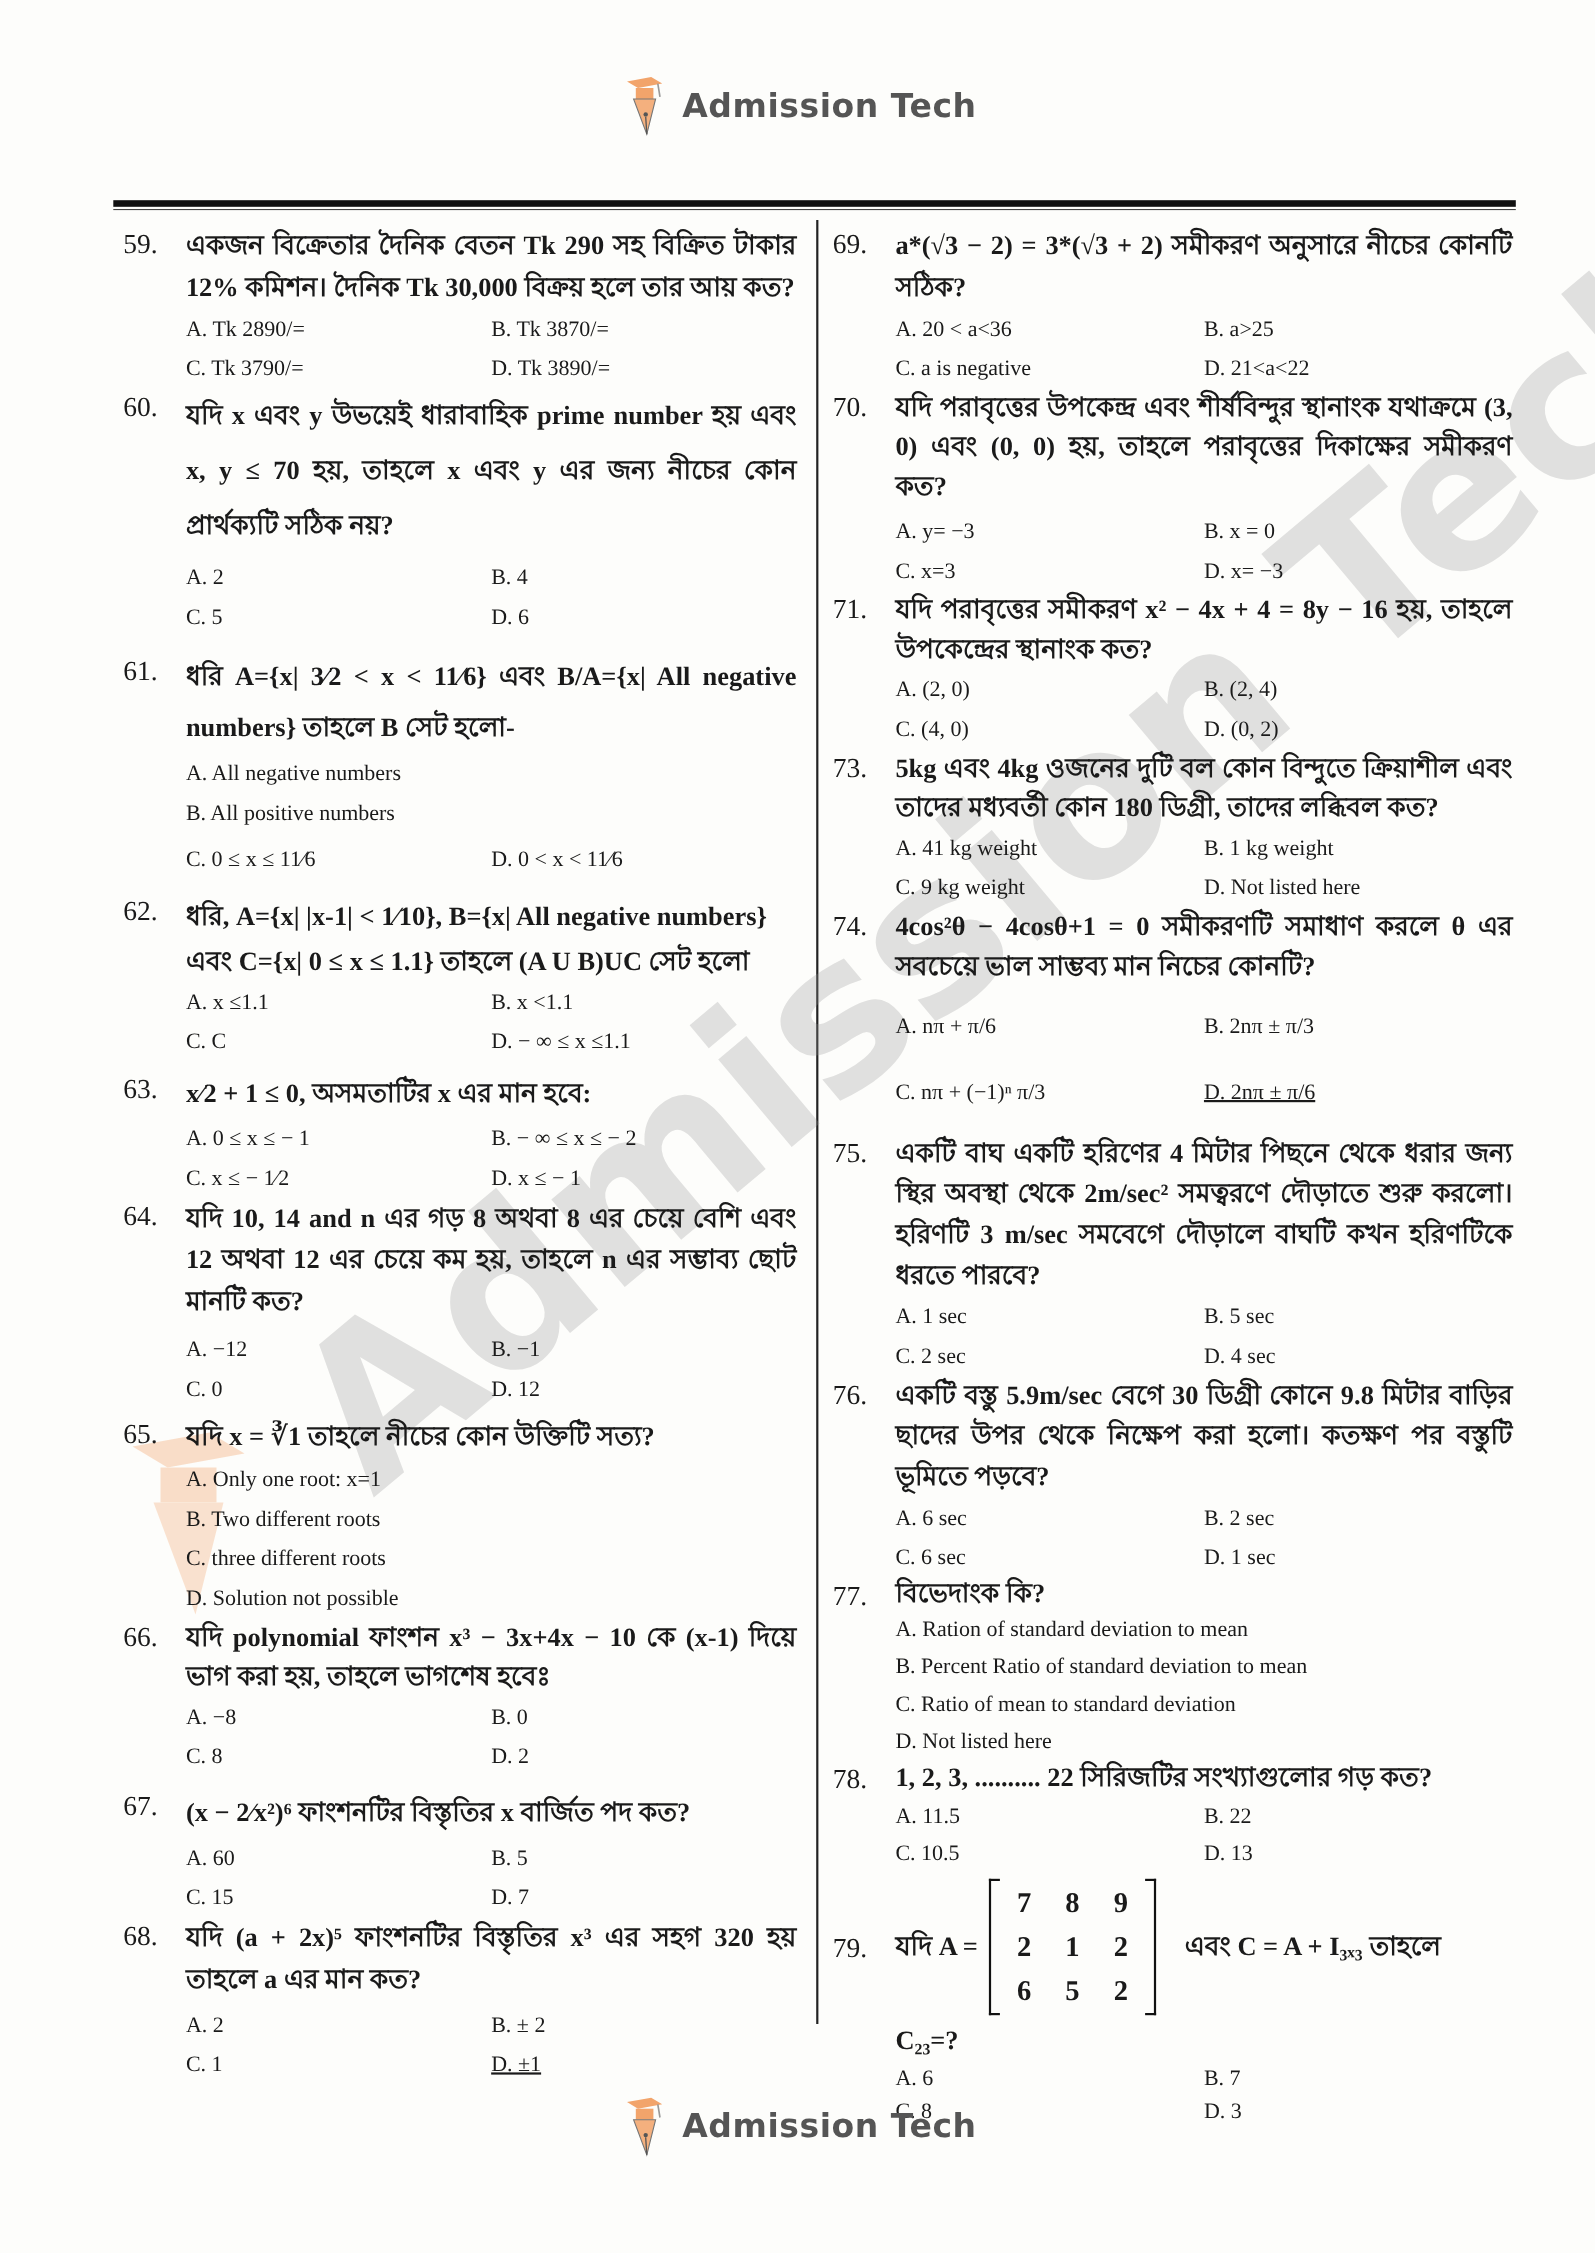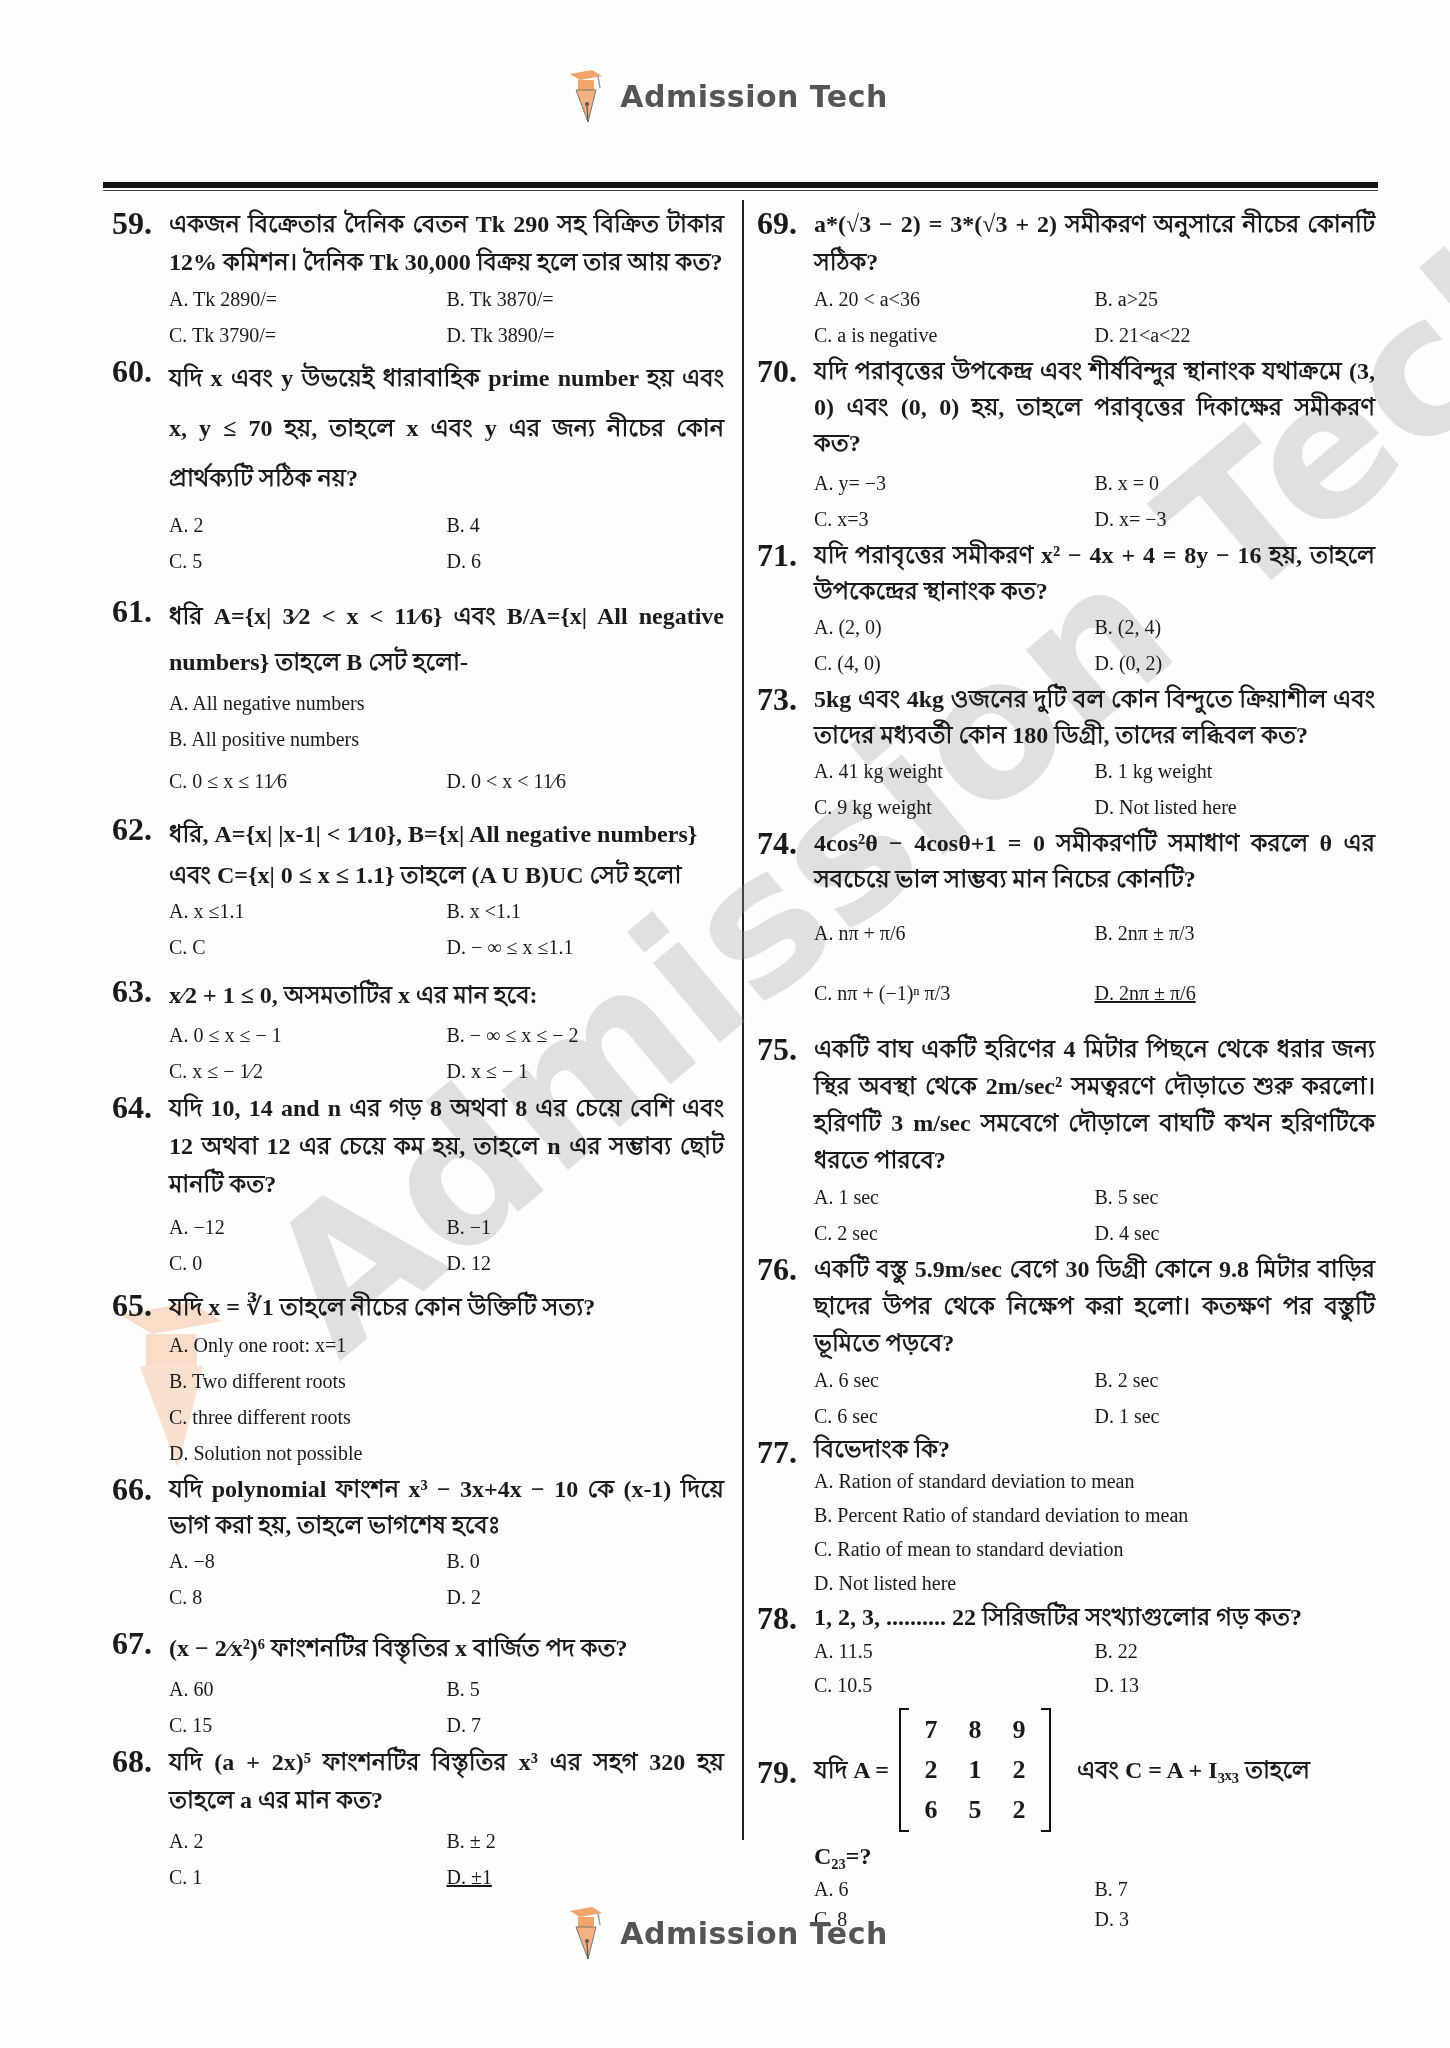--- a/index.html
+++ b/index.html
@@ -17,21 +17,21 @@
   #ftr { top: 1905px; }
   .rule-thick { position: absolute; left: 103px; width: 1275px; top: 182px; height: 6px; background: #111; }
   .rule-thin { position: absolute; left: 103px; width: 1275px; top: 190px; height: 1px; background: #444; }
   .divider { position: absolute; left: 742px; top: 200px; width: 2px; height: 1640px; background: #222; }
 
   .col { position: absolute; top: 205px; font-size: 24px; line-height: 36px; }
   #left { left: 112px; width: 612px; }
   #right { left: 757px; width: 618px; }
 
   .q { display: flex; }
-  .q .num { width: 57px; flex-shrink: 0; font-size: 32px; font-weight: bold; }
+  .q .num { width: 57px; flex-shrink: 0; font-size: 25px; }
   .q .body { flex: 1; }
   .q .stem { font-weight: bold; text-align: justify; }
   .opts { display: grid; font-size: 20px; font-weight: normal; }
   .opts.g2 { grid-template-columns: 1fr 1fr; }
   .opts.g4 { grid-template-columns: 1fr 1fr; }
   .opts.g1 { grid-template-columns: 1fr; }
   .opt { white-space: nowrap; }
   .frac-opt { padding: 6px 0; }
   .u { text-decoration: underline; }
 

